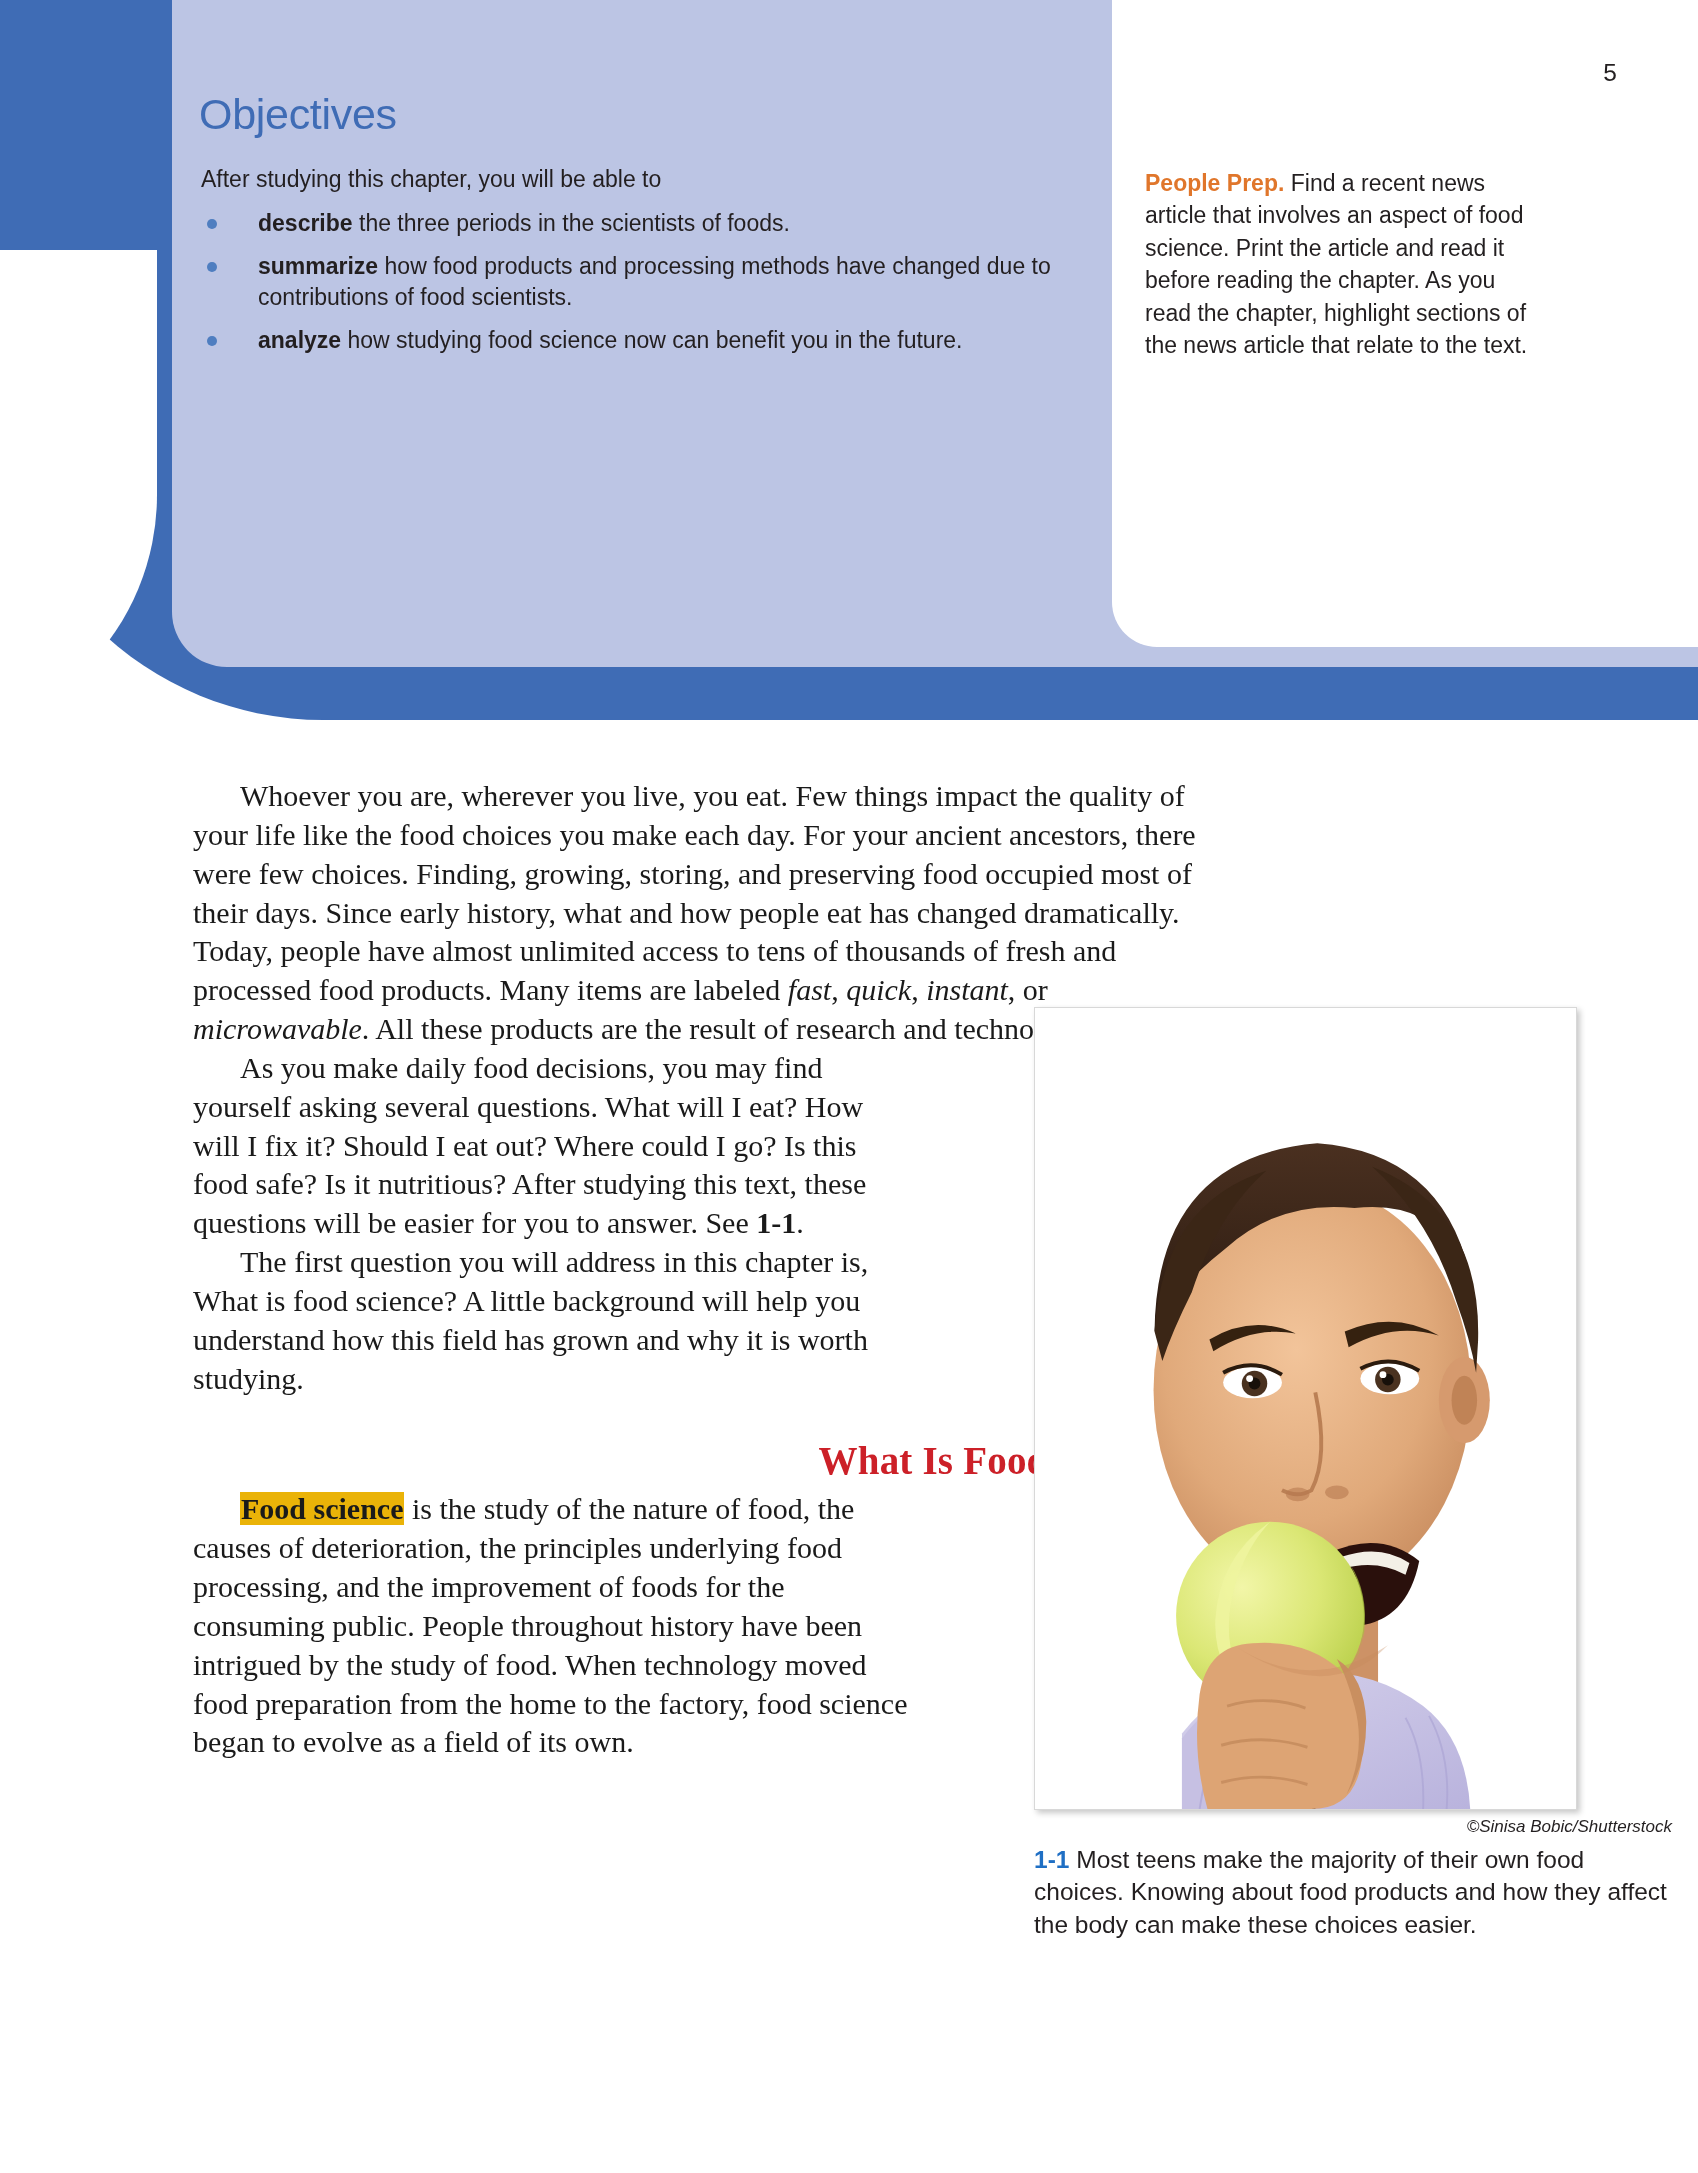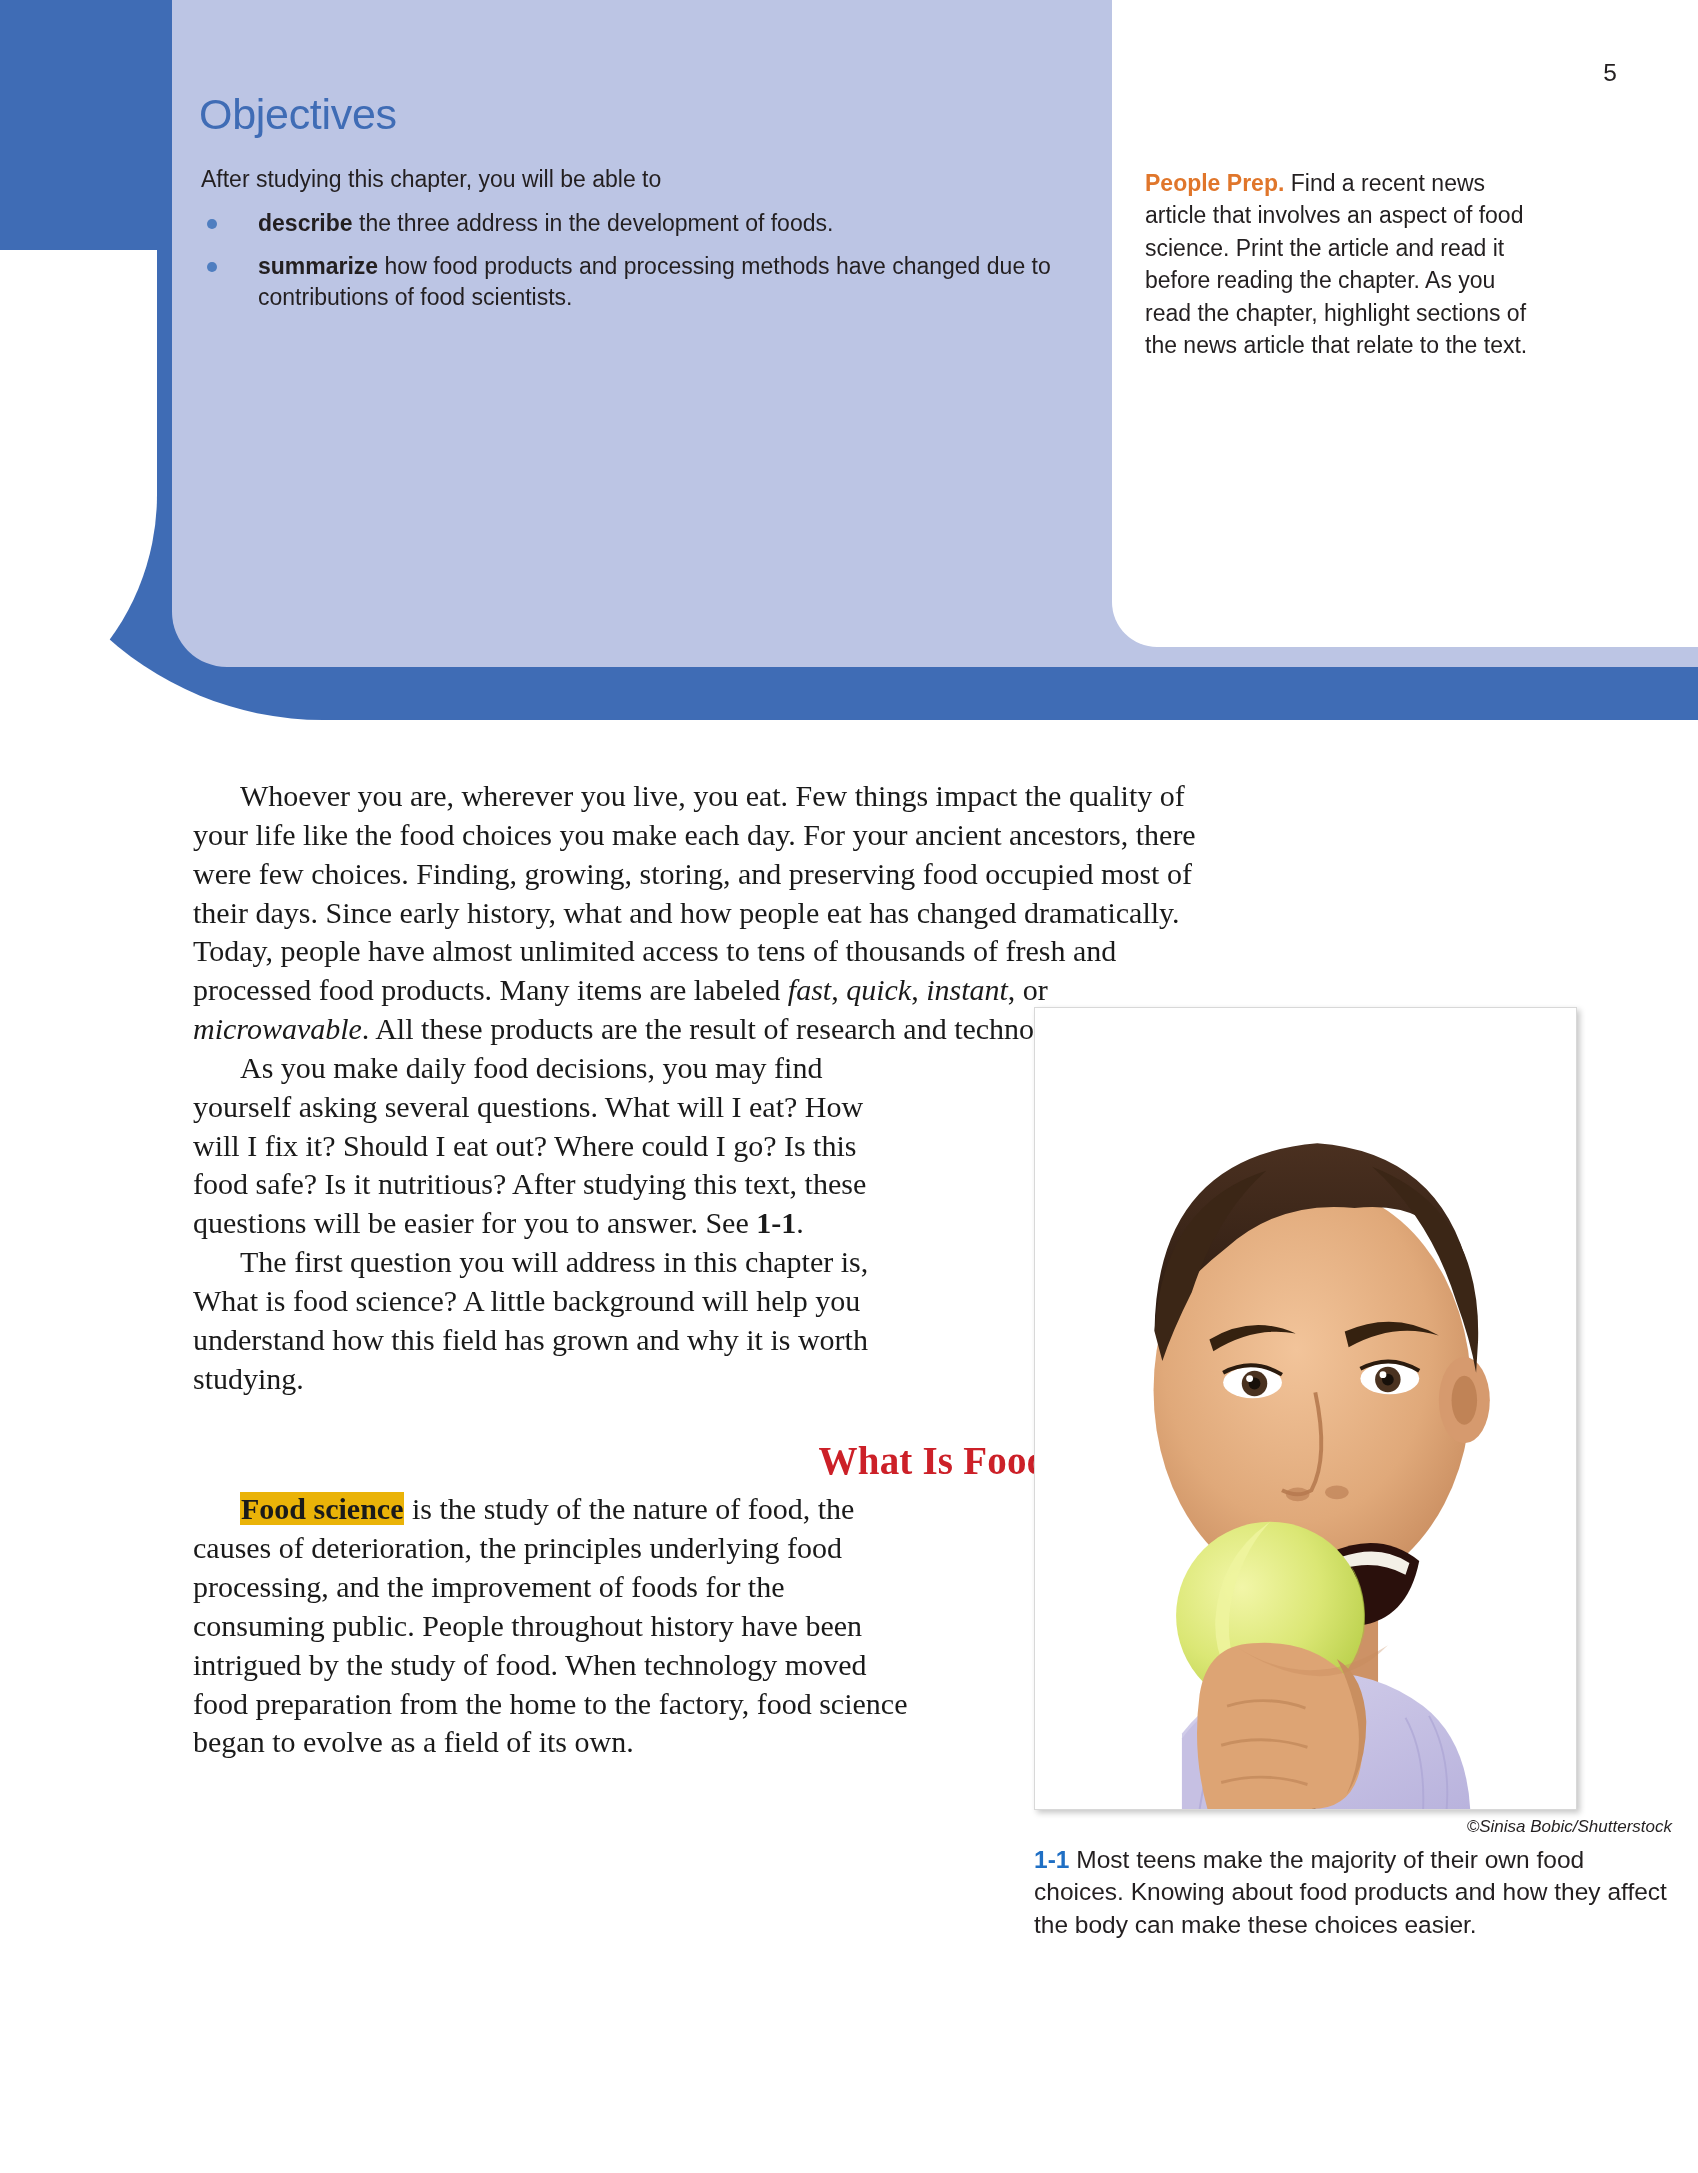--- a/index.html
+++ b/index.html
@@ -238,25 +238,29 @@
   <div class="readingprep-panel"></div>
 
   <div class="page-number">5</div>
 
   <div class="objectives-title">Objectives</div>
   <div class="objectives-intro">After studying this chapter, you will be able to</div>
 
   <ul class="objectives-list">
     <li>
       <span class="bullet"></span>
-      <b>describe</b><span> the three address in the development of foods.</span>
+      <b>describe</b><span> the three periods in the scientists of foods.</span>
     </li>
     <li>
       <span class="bullet"></span>
       <b>summarize</b><span> how food products and processing methods have changed due to contributions of food scientists.</span>
+    </li>
+    <li>
+      <span class="bullet"></span>
+      <b>analyze</b><span> how studying food science now can benefit you in the future.</span>
     </li>
   </ul>
 
   <div class="readingprep-text">
     <span class="label">People Prep.</span><span> Find a recent news article that involves an aspect of food science. Print the article and read it before reading the chapter. As you read the chapter, highlight sections of the news article that relate to the text.</span>
   </div>
 </div>
 
 <div id="main-body">
 

